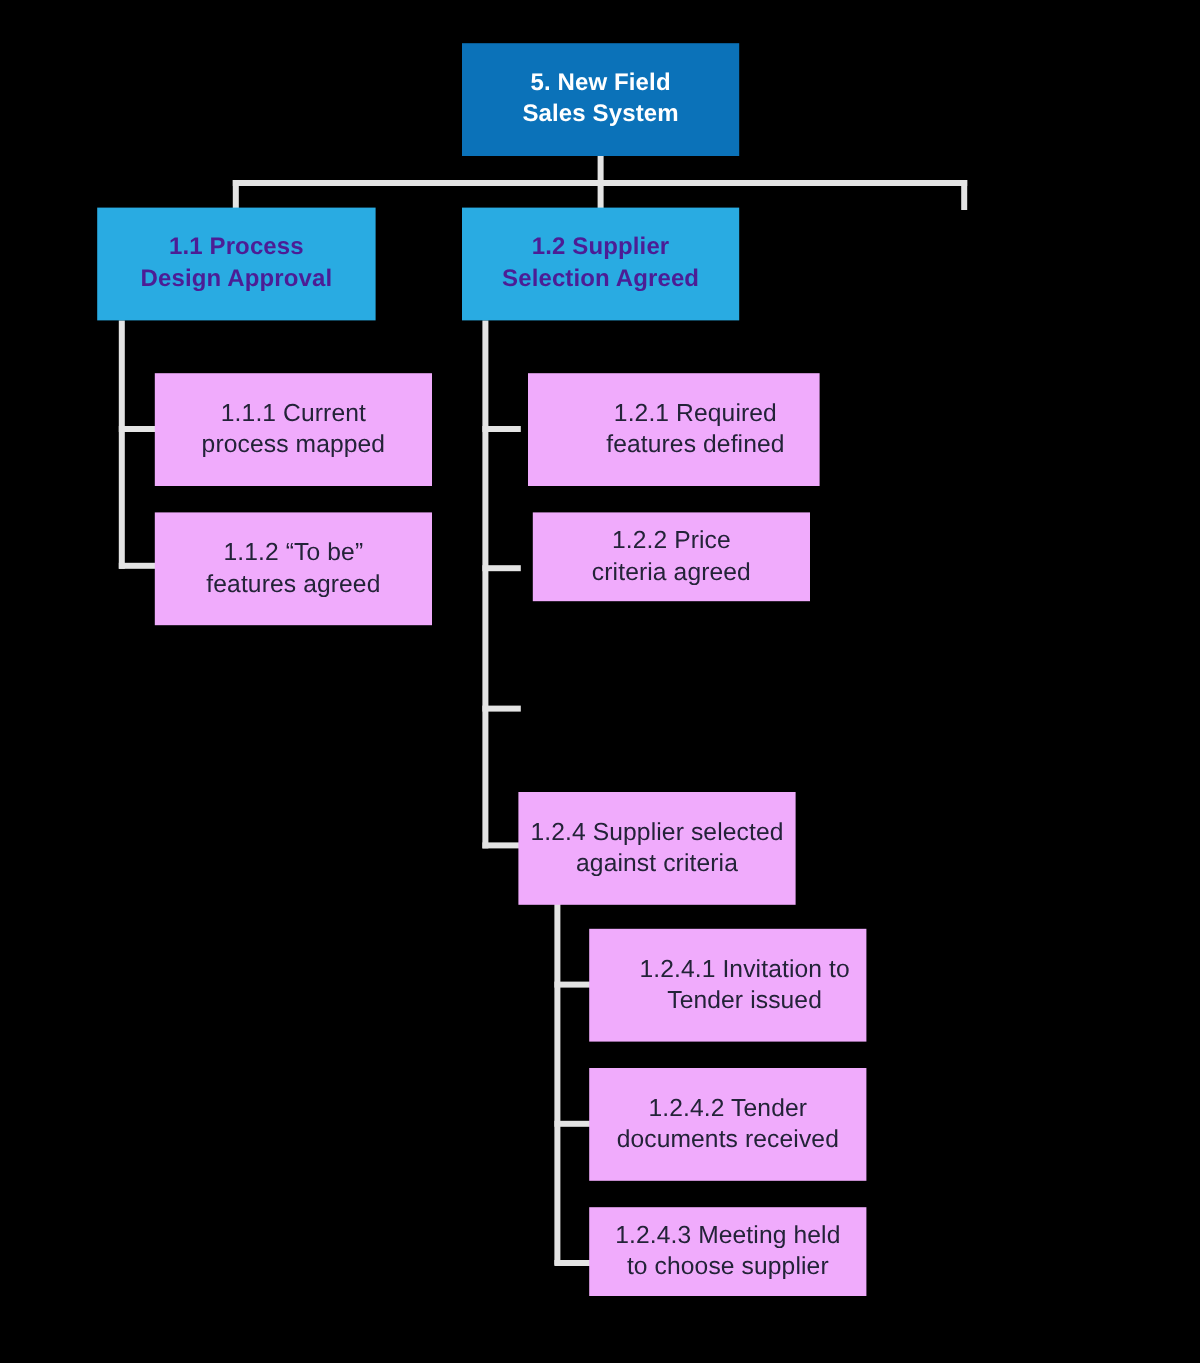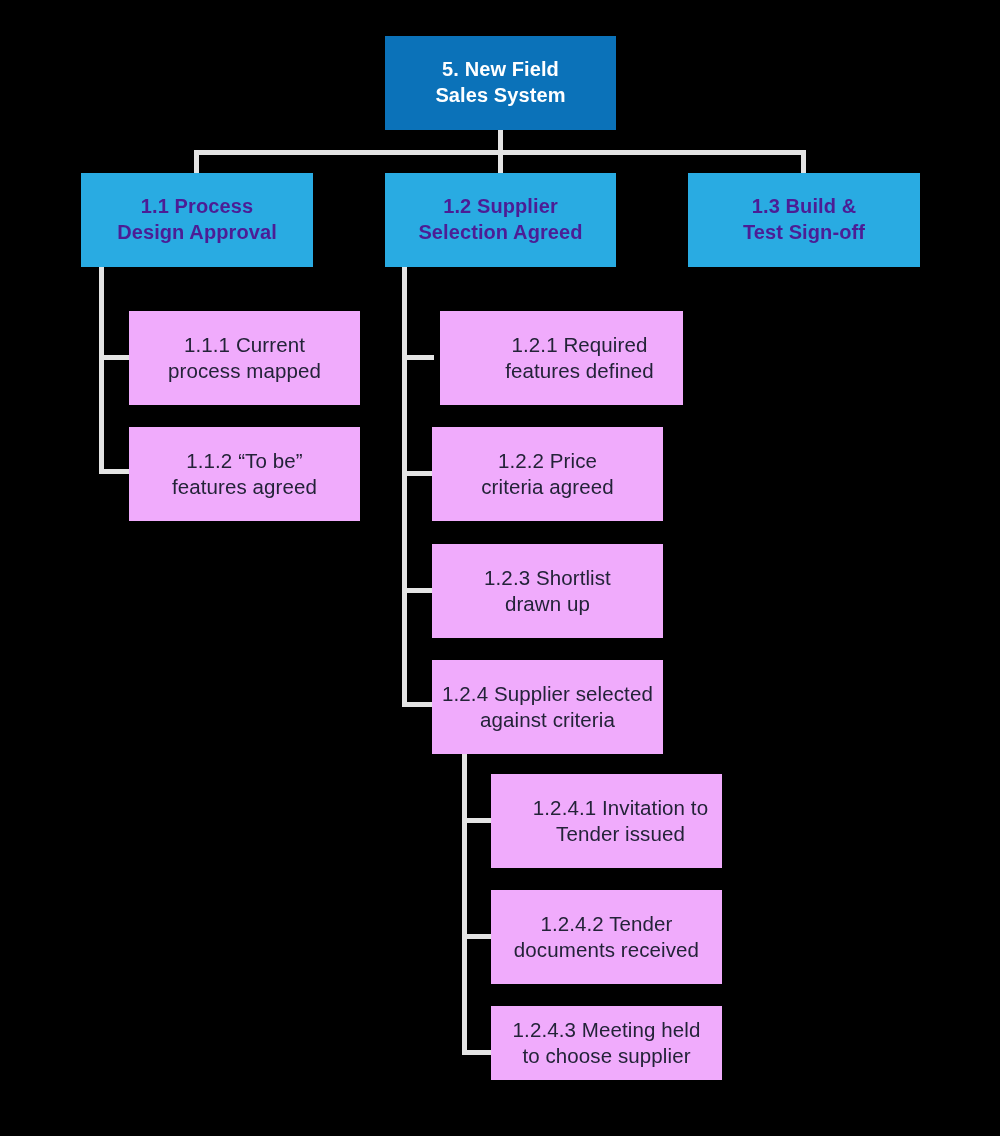--- a/index.html
+++ b/index.html
@@ -80,34 +80,30 @@
   <div class="conn" style="left:462px; top:934px; width:32px; height:5px;"></div>
   <div class="conn" style="left:462px; top:1050px; width:32px; height:5px;"></div>
 
   <div class="node root" style="left:385px; top:36px; width:231px; height:94px;">5. New Field
 Sales System</div>
 
   <div class="node level2" style="left:81px; top:173px; width:232px; height:94px;">1.1 Process
 Design Approval</div>
   <div class="node level2" style="left:385px; top:173px; width:231px; height:94px;">1.2 Supplier
 Selection Agreed</div>
-  <div class="node level2" style="left:688px; top:173px; width:232px; height:94px;">1.3 Build &amp;
-Test Sign-off</div>
 
   <div class="node leaf" style="left:129px; top:311px; width:231px; height:94px;">1.1.1 Current
 process mapped</div>
   <div class="node leaf" style="left:129px; top:427px; width:231px; height:94px;">1.1.2 “To be”
 features agreed</div>
 
   <div class="node leaf" style="left:440px; top:311px; width:243px; height:94px;padding-left:36px;">1.2.1 Required
 features defined</div>
-  <div class="node leaf" style="left:432px; top:427px; width:231px; height:94px;">1.2.2 Price
+  <div class="node leaf" style="left:444px; top:427px; width:231px; height:74px;">1.2.2 Price
 criteria agreed</div>
-  <div class="node leaf" style="left:432px; top:544px; width:231px; height:94px;">1.2.3 Shortlist
-drawn up</div>
   <div class="node leaf" style="left:432px; top:660px; width:231px; height:94px;">1.2.4 Supplier selected
 against criteria</div>
 
   <div class="node leaf" style="left:491px; top:774px; width:231px; height:94px;padding-left:28px;">1.2.4.1 Invitation to
 Tender issued</div>
   <div class="node leaf" style="left:491px; top:890px; width:231px; height:94px;">1.2.4.2 Tender
 documents received</div>
   <div class="node leaf" style="left:491px; top:1006px; width:231px; height:74px;">1.2.4.3 Meeting held
 to choose supplier</div>
 

